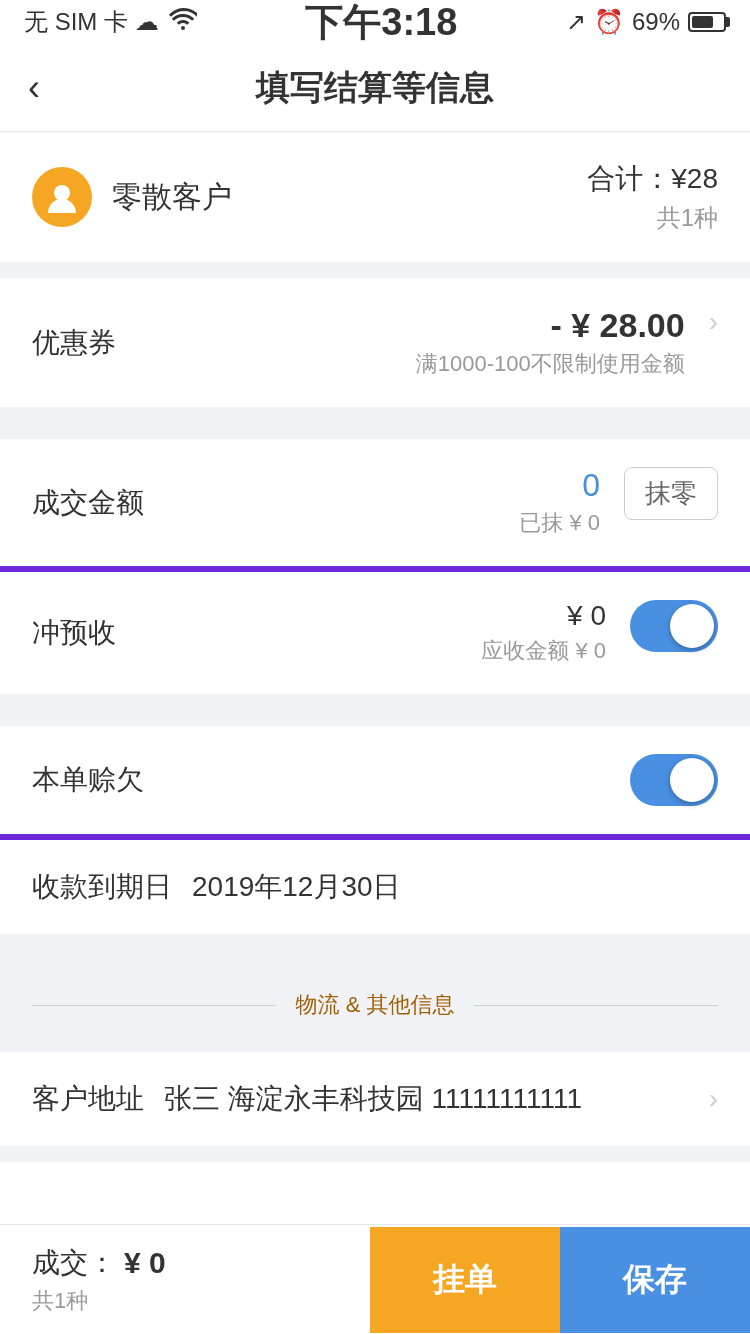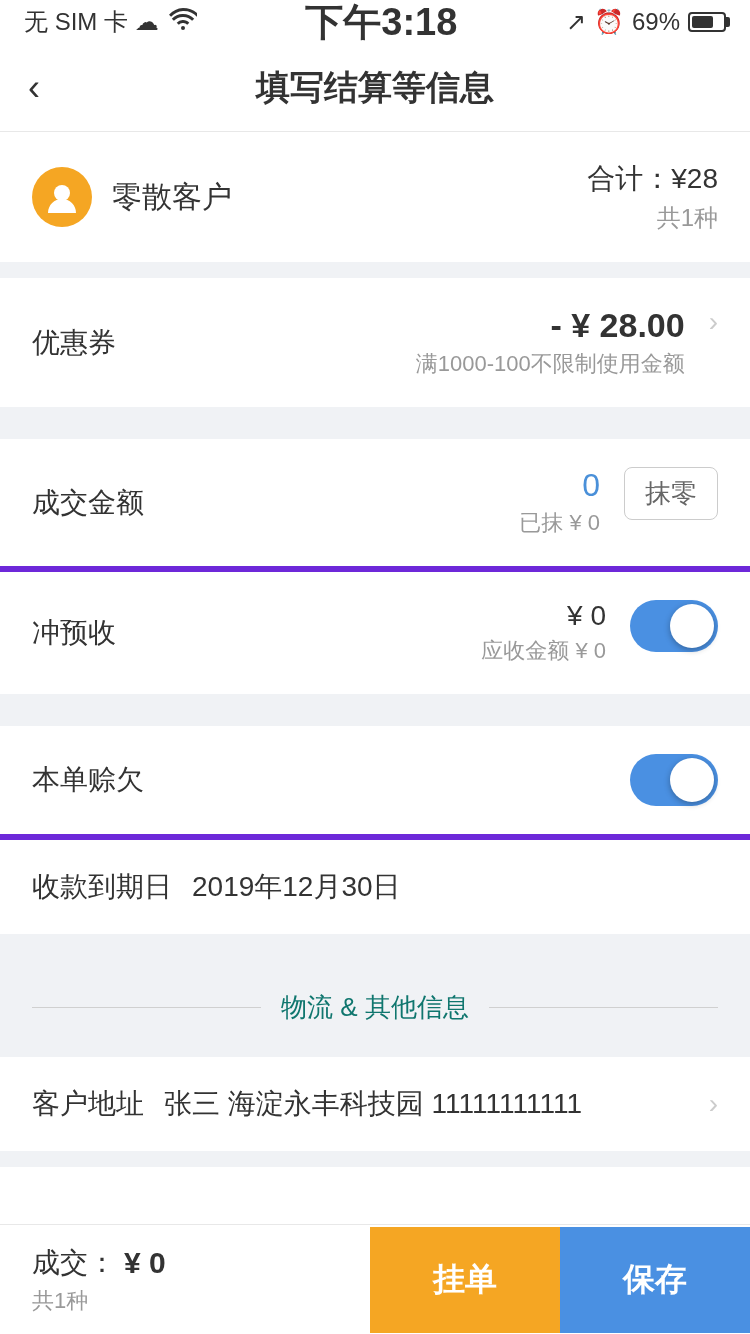--- a/index.html
+++ b/index.html
@@ -139,21 +139,21 @@
       background: #f0f2f5;
       padding: 24px 32px;
       text-align: center;
       display: flex;
       align-items: center;
       justify-content: center;
       gap: 20px;
       margin-bottom: 0;
     }
     .logistics-line { flex: 1; height: 1px; background: #d0d0d0; }
-    .logistics-text { font-size: 26px; color: #0f766e; white-space: nowrap; }
+    .logistics-text { font-size: 22px; color: #a16207; white-space: nowrap; }
 
     
     .address-row {
       background: #fff;
       padding: 28px 32px;
       display: flex;
       align-items: center;
       justify-content: space-between;
       margin-top: 8px;
     }

